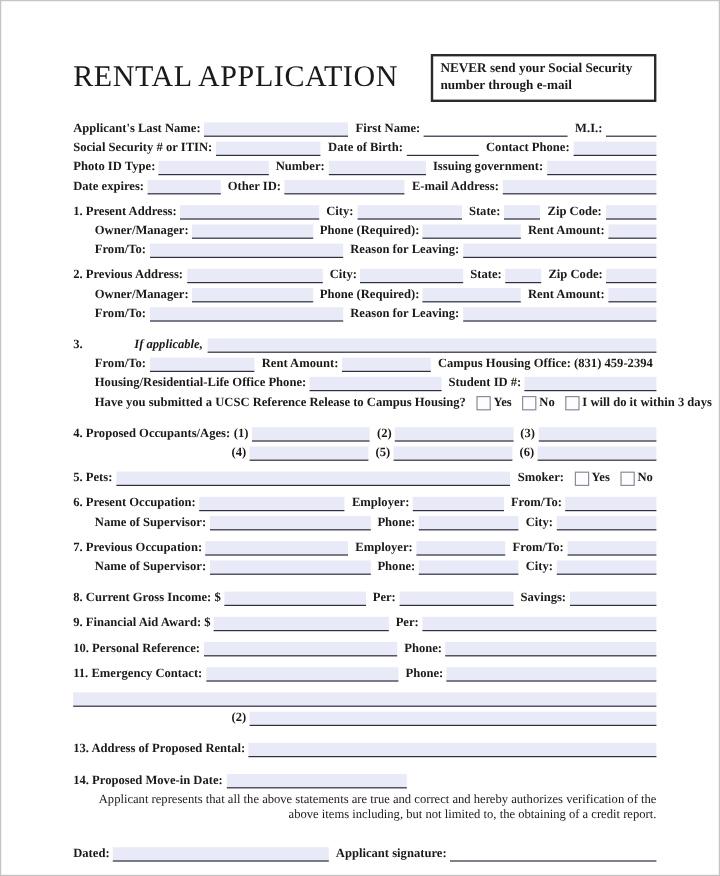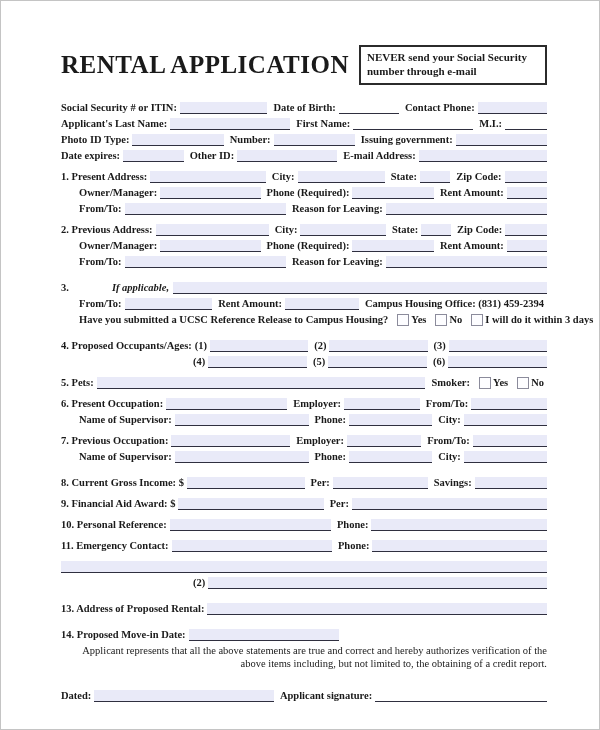--- a/index.html
+++ b/index.html
@@ -8,21 +8,21 @@
     width: 600px; height: 730px;
     background: #ffffff;
     border: 1px solid #c4c4c4;
     font-family: "Liberation Serif", "DejaVu Serif", serif;
     color: #1a1a1a;
     overflow: hidden;
   }
   .content { padding: 44px 52px 0 60px; }
   .header { display: flex; justify-content: space-between; align-items: flex-start; margin-bottom: 14px; }
   .title {
-    font-size: 25px; font-weight: bold; letter-spacing: 0.5px;
+    font-size: 25px; font-weight: normal; letter-spacing: 0.5px;
     font-family: "Liberation Serif", serif; padding-top: 6px;
   }
   .notice {
     width: 188px; flex-shrink: 0;
     border: 2px solid #2b2b2b;
     padding: 3px 6px 4px 6px;
     font-size: 11px; font-weight: bold; line-height: 1.3;
   }
   .group { }
   .gap-none { margin-top: 0; }
@@ -65,36 +65,36 @@
 
 <div class="page">
   <div class="content">
     <div class="header">
       <h1 class="title">RENTAL APPLICATION</h1>
       <div class="notice">NEVER send your Social Security number through e-mail</div>
     </div>
     <div>
         <div class="group gap-none">
           <div class="row">
-            <span class="lbl">Social Security # or ITIN:</span>
-            <span class="field hl" style="flex-grow: 1.7;"></span>
-            <span class="lbl">Date of Birth:</span>
-            <span class="field plain" style="flex-grow: 1.1;"></span>
-            <span class="lbl">Contact Phone:</span>
-            <span class="field hl" style="flex-grow: 1.3;"></span>
-          </div>
-          <div class="row">
             <span class="lbl">Applicant's Last Name:</span>
             <span class="field hl" style="flex-grow: 2.3;"></span>
             <span class="lbl">First Name:</span>
             <span class="field plain" style="flex-grow: 2.3;"></span>
             <span class="lbl">M.I.:</span>
             <span class="field plain" style="width: 42px; flex-grow: 0; flex-basis: auto;"></span>
           </div>
           <div class="row">
+            <span class="lbl">Social Security # or ITIN:</span>
+            <span class="field hl" style="flex-grow: 1.7;"></span>
+            <span class="lbl">Date of Birth:</span>
+            <span class="field plain" style="flex-grow: 1.1;"></span>
+            <span class="lbl">Contact Phone:</span>
+            <span class="field hl" style="flex-grow: 1.3;"></span>
+          </div>
+          <div class="row">
             <span class="lbl">Photo ID Type:</span>
             <span class="field hl" style="flex-grow: 1.6;"></span>
             <span class="lbl">Number:</span>
             <span class="field hl" style="flex-grow: 1.4;"></span>
             <span class="lbl">Issuing government:</span>
             <span class="field hl" style="flex-grow: 1.6;"></span>
           </div>
           <div class="row">
             <span class="lbl">Date expires:</span>
             <span class="field hl" style="flex-grow: 0.9;"></span>
@@ -163,20 +163,26 @@
             <span class="field hl" style="flex-grow: 1;"></span>
           </div>
           <div class="row indent">
             <span class="lbl">From/To:</span>
             <span class="field hl" style="flex-grow: 1.7;"></span>
             <span class="lbl">Rent Amount:</span>
             <span class="field hl" style="flex-grow: 1.4;"></span>
             <span class="lbl">Campus Housing Office: (831) 459-2394</span>
           </div>
           <div class="row indent">
+            <span class="lbl">Housing/Residential-Life Office Phone:</span>
+            <span class="field hl" style="flex-grow: 1.5;"></span>
+            <span class="lbl">Student ID #:</span>
+            <span class="field hl" style="flex-grow: 1.5;"></span>
+          </div>
+          <div class="row indent">
             <span class="lbl">Have you submitted a UCSC Reference Release to Campus Housing?</span>
             <span class="checkbox"></span>
             <span class="lbl">Yes</span>
             <span class="checkbox"></span>
             <span class="lbl">No</span>
             <span class="checkbox"></span>
             <span class="lbl">I will do it within 3 days</span>
           </div>
         </div>
         <div class="group gap-md">

